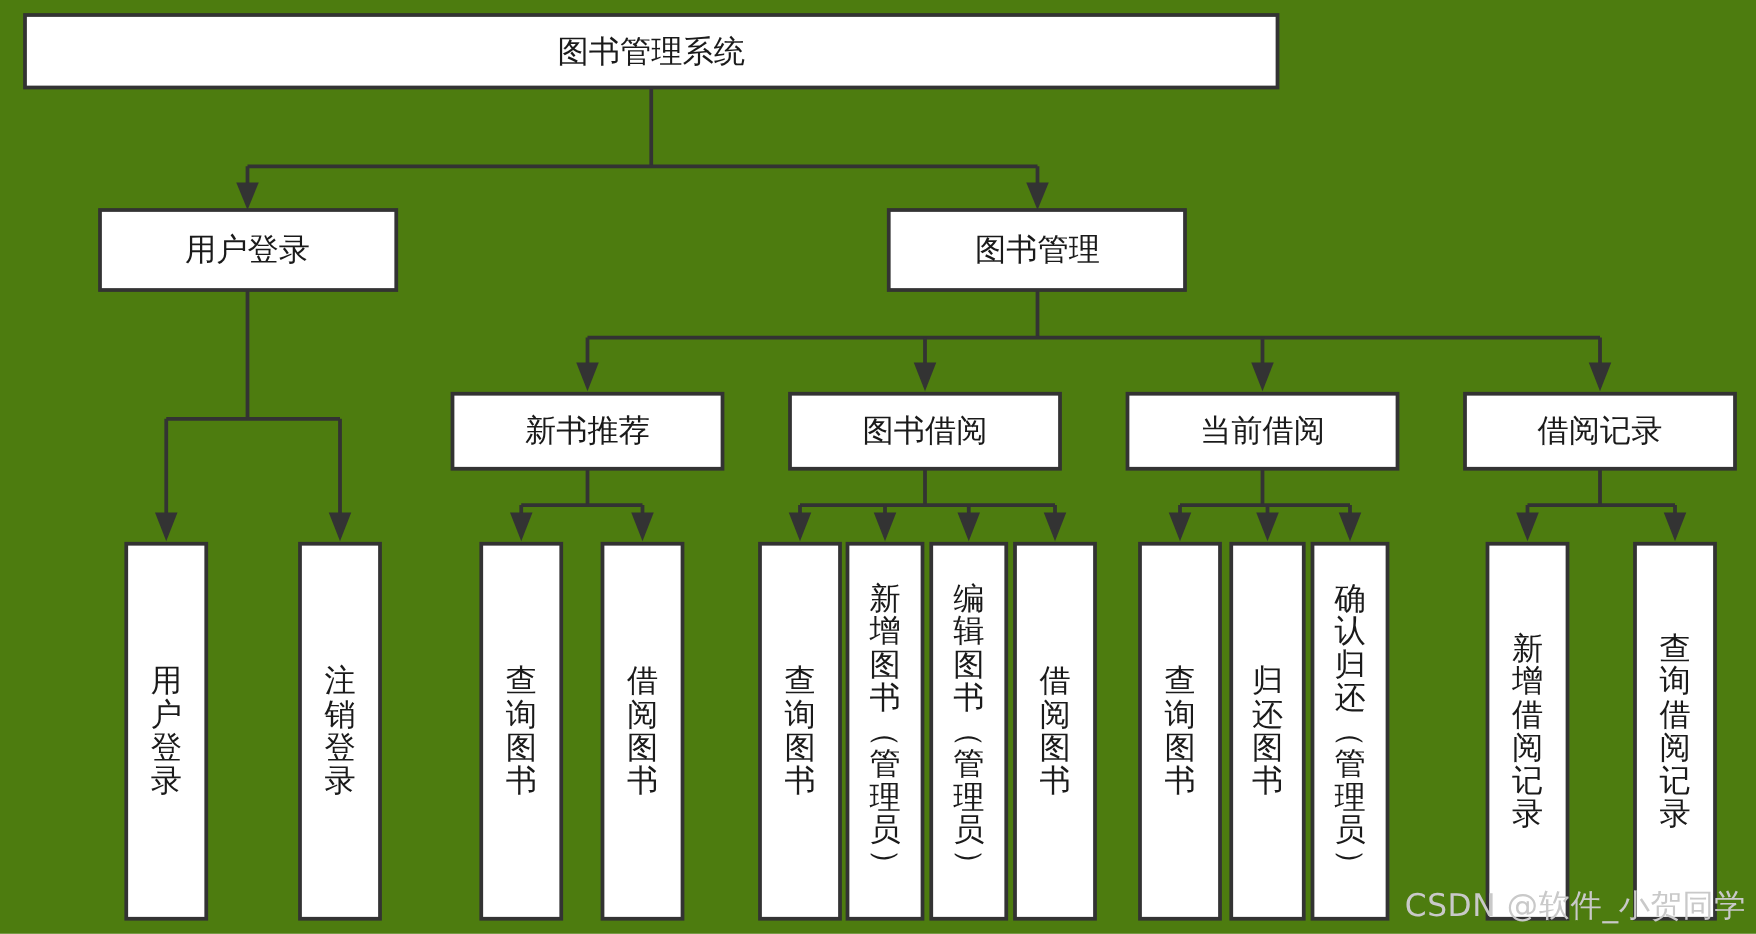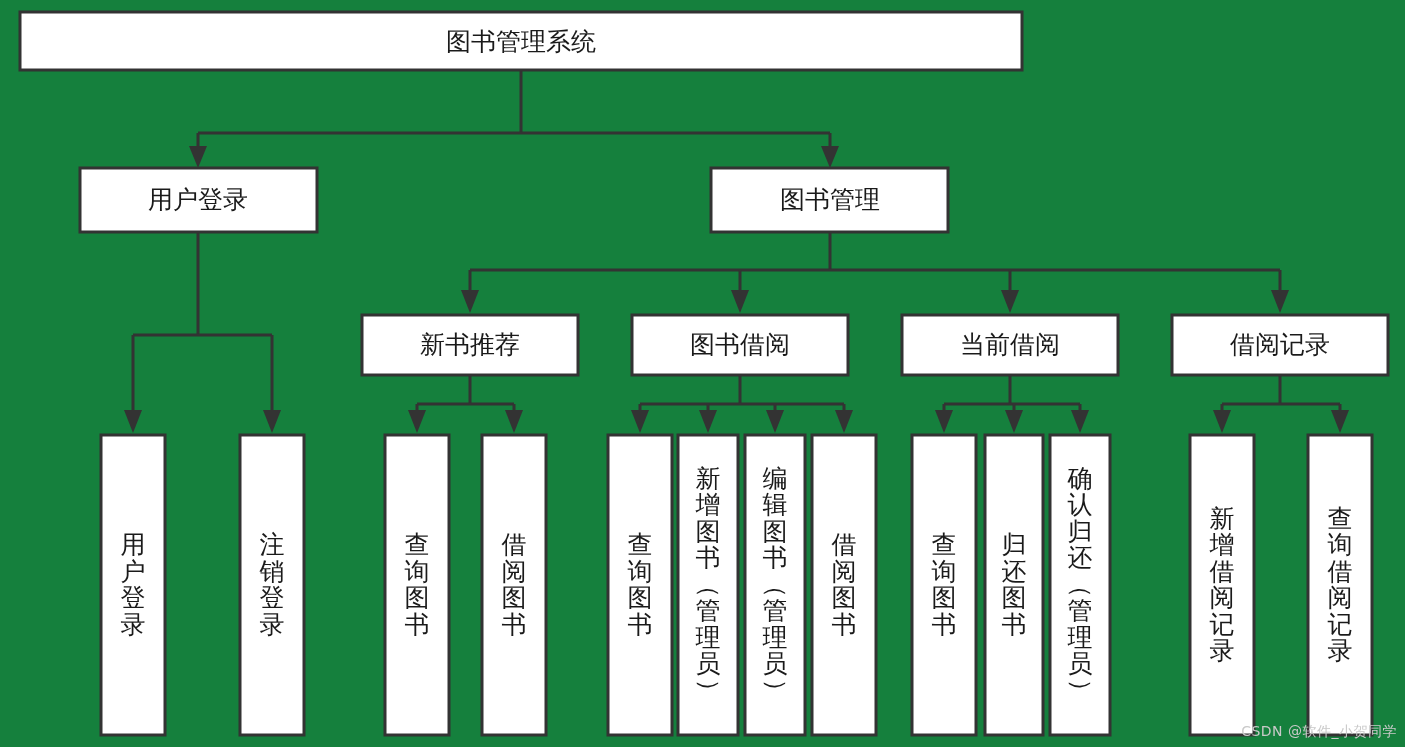--- a/index.html
+++ b/index.html
@@ -10,21 +10,21 @@
   body {
     width: 1405px;
     height: 747px;
     font-family: "DejaVu Sans", "Liberation Sans", sans-serif;
     overflow: hidden;
   }
   #diagram-root {
     position: relative;
     width: 1405px;
     height: 747px;
-    background: #15803d;
+    background: #4d7c0f;
   }
   svg.flowchart {
     display: block;
     width: 1405px;
     height: 747px;
   }
   .node-box {
     fill: #ffffff;
     stroke: #333333;
     stroke-width: 3;
@@ -44,21 +44,21 @@
     font-family: "DejaVu Sans", "Liberation Sans", sans-serif;
     font-size: 25px;
     text-anchor: middle;
     dominant-baseline: middle;
   }
   .watermark-text {
     position: absolute;
     right: 8px;
     bottom: 6px;
     color: #c9c9c9;
-    font-size: 14px;
+    font-size: 25px;
     font-family: "DejaVu Sans", "Liberation Sans", sans-serif;
     white-space: nowrap;
     letter-spacing: 0.5px;
   }
   .vlabel {
     position: absolute;
     display: flex;
     flex-direction: column;
     align-items: center;
     justify-content: center;

